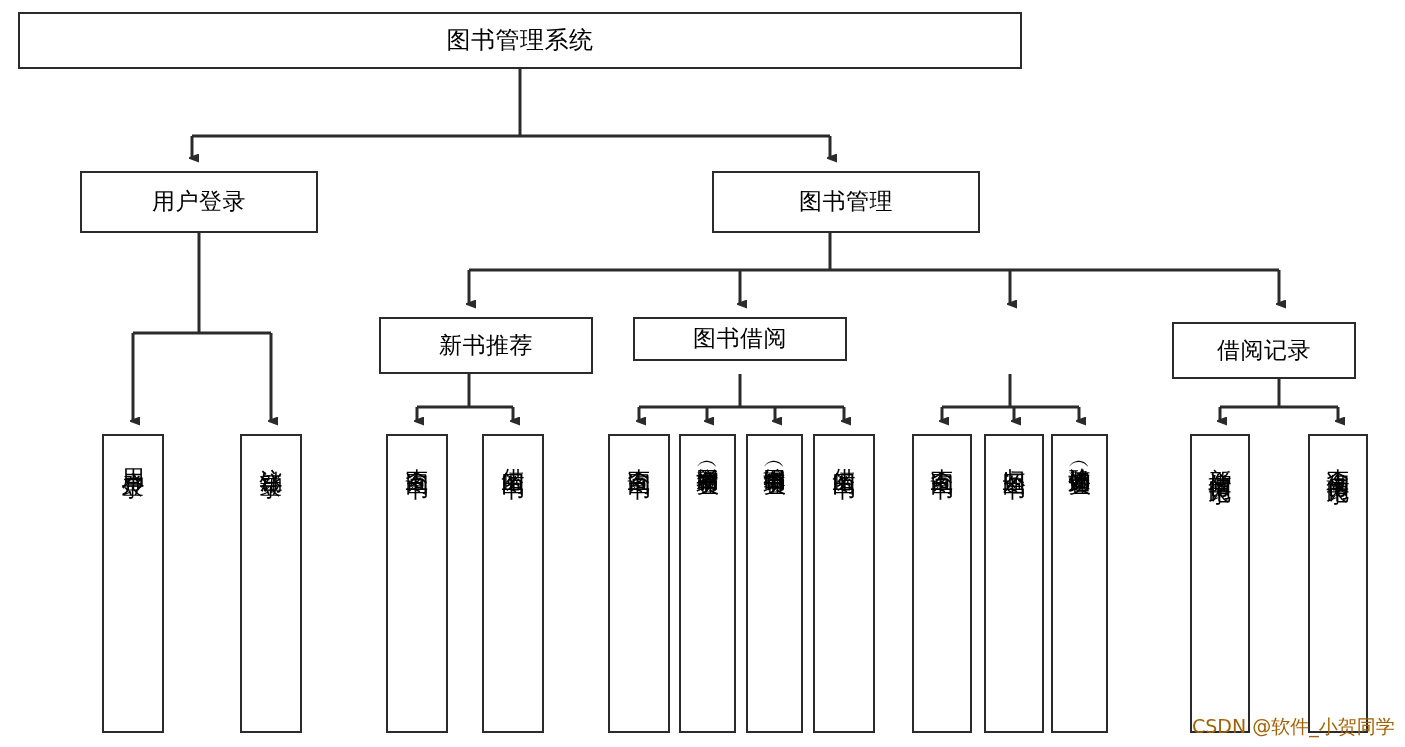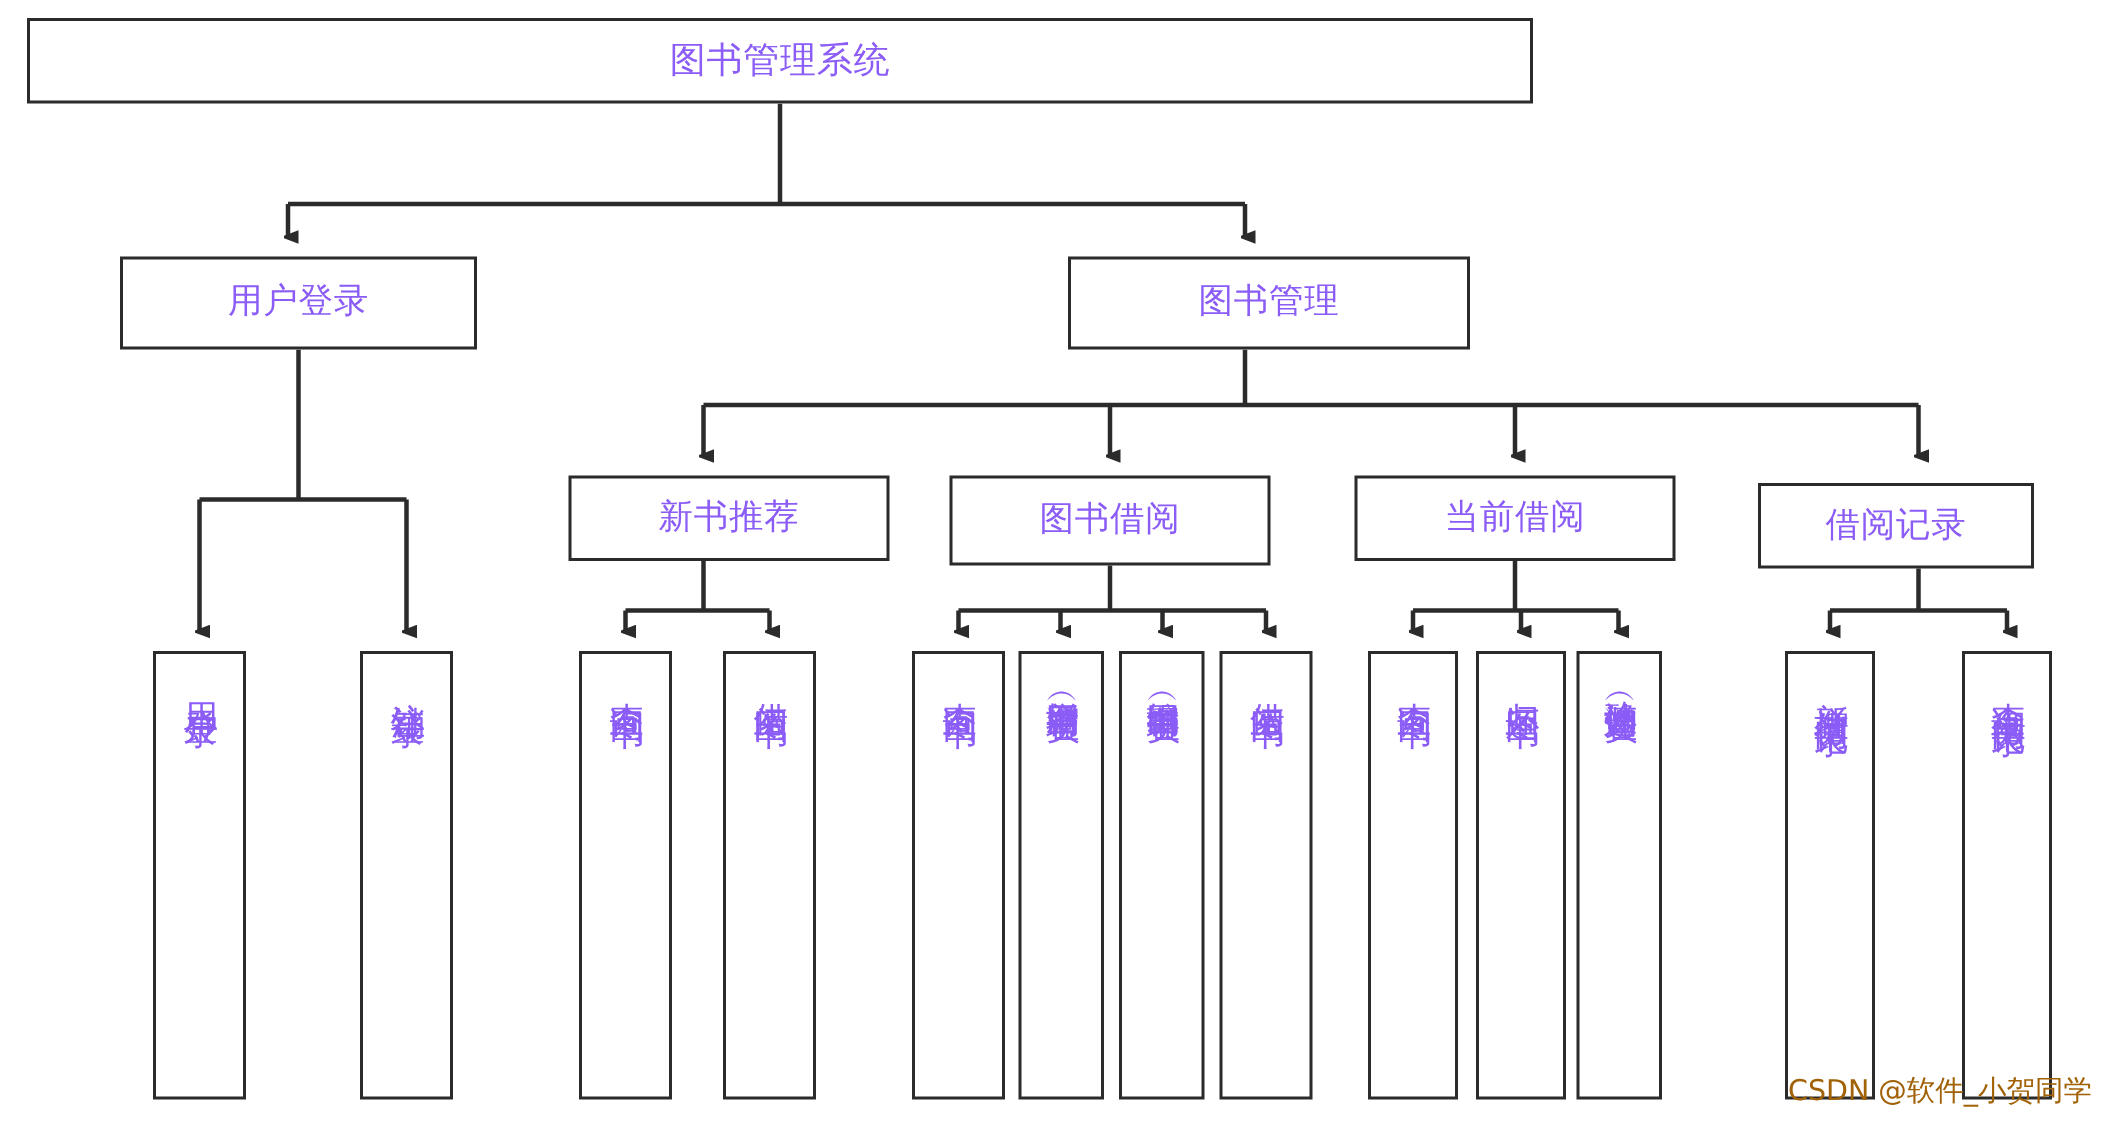--- a/index.html
+++ b/index.html
@@ -30,21 +30,21 @@
     position: absolute;
     box-sizing: border-box;
     background: #ffffff;
     border: 2px solid #2b2b2b;
     display: flex;
     align-items: center;
     justify-content: center;
     z-index: 2;
   }
   .node-label {
-    color: #8b5cf6;
+    color: #000000;
     line-height: 1.18;
     text-align: center;
     white-space: pre;
   }
   
   .node.h .node-label {
     font-size: 23px;
     letter-spacing: 0.5px;
   }
   .node.root .node-label {
@@ -137,25 +137,22 @@
   <div class="node h" style="left:80px; top:171px; width:238px; height:62px;">
     <span class="node-label">用户登录</span>
   </div>
   <div class="node h" style="left:712px; top:171px; width:268px; height:62px;">
     <span class="node-label">图书管理</span>
   </div>
 
   <div class="node h" style="left:379px; top:317px; width:214px; height:57px;">
     <span class="node-label">新书推荐</span>
   </div>
-  <div class="node h" style="left:633px; top:317px; width:214px; height:60px;">
+  <div class="node h" style="left:633px; top:317px; width:214px; height:44px;">
     <span class="node-label">图书借阅</span>
-  </div>
-  <div class="node h" style="left:903px; top:317px; width:214px; height:57px;">
-    <span class="node-label">当前借阅</span>
   </div>
   <div class="node h" style="left:1172px; top:322px; width:184px; height:57px;">
     <span class="node-label">借阅记录</span>
   </div>
 
   <div class="node v" style="left:102px; top:434px; width:62px; height:299px;">
     <span class="node-label">用户登录</span>
   </div>
   <div class="node v" style="left:240px; top:434px; width:62px; height:299px;">
     <span class="node-label">注销登录</span>

